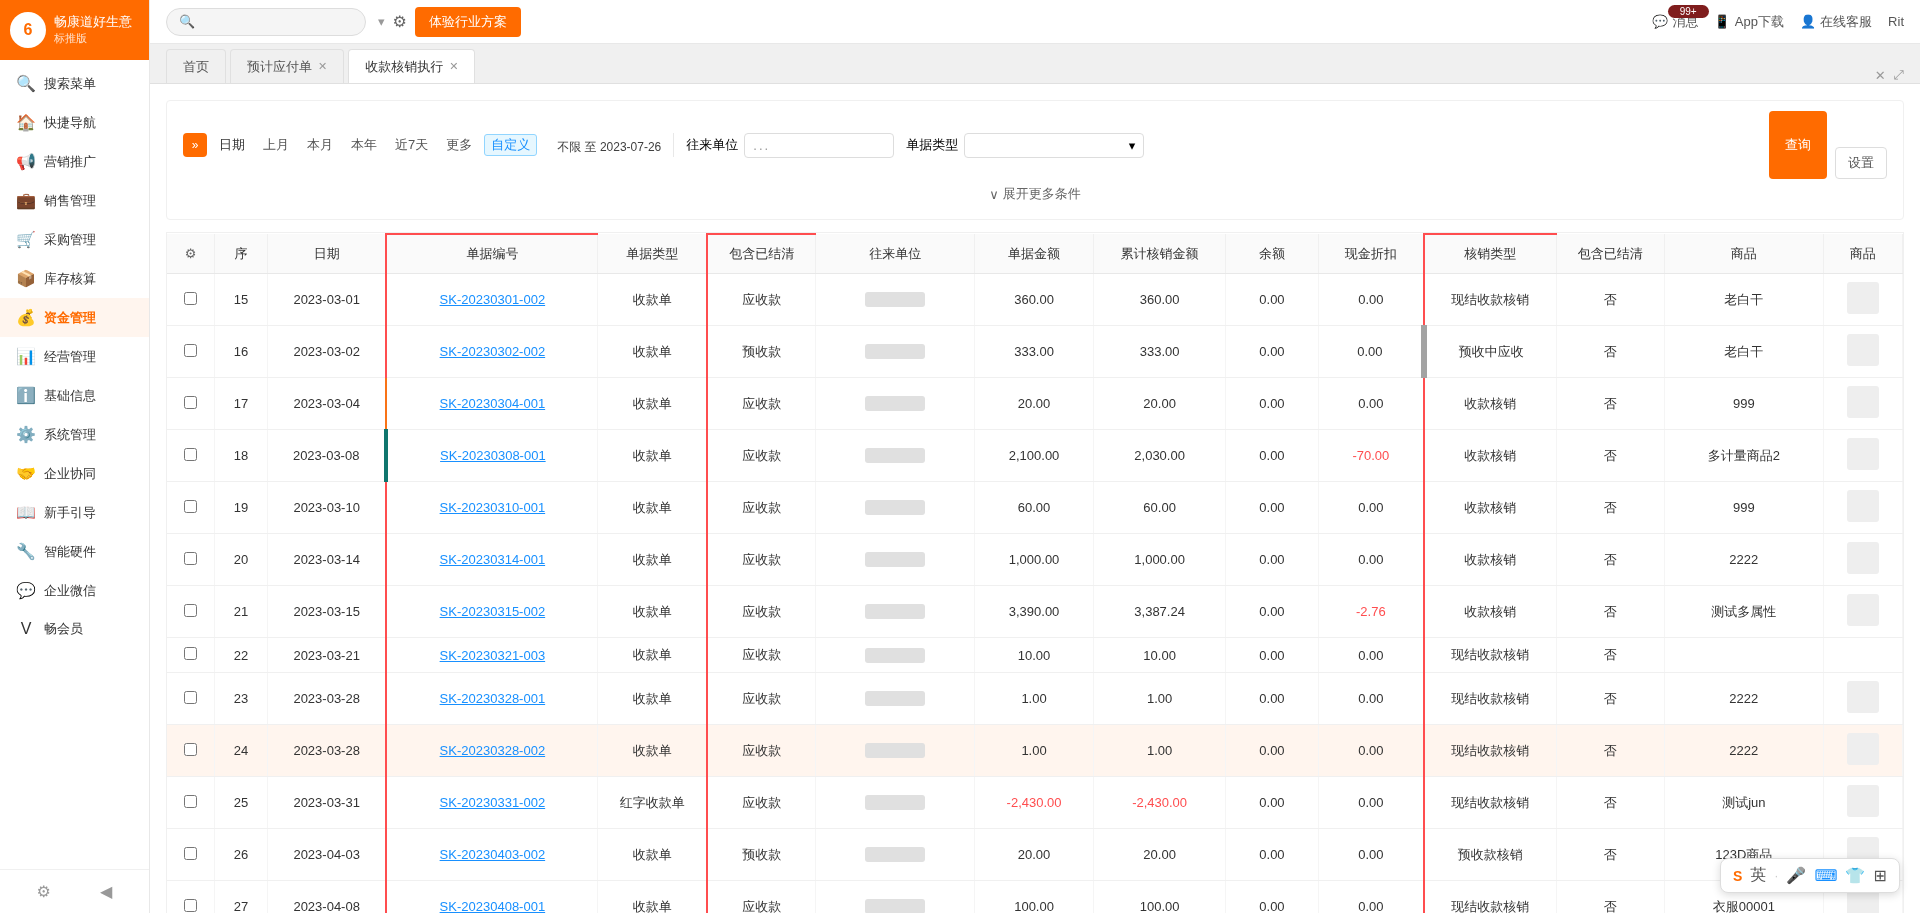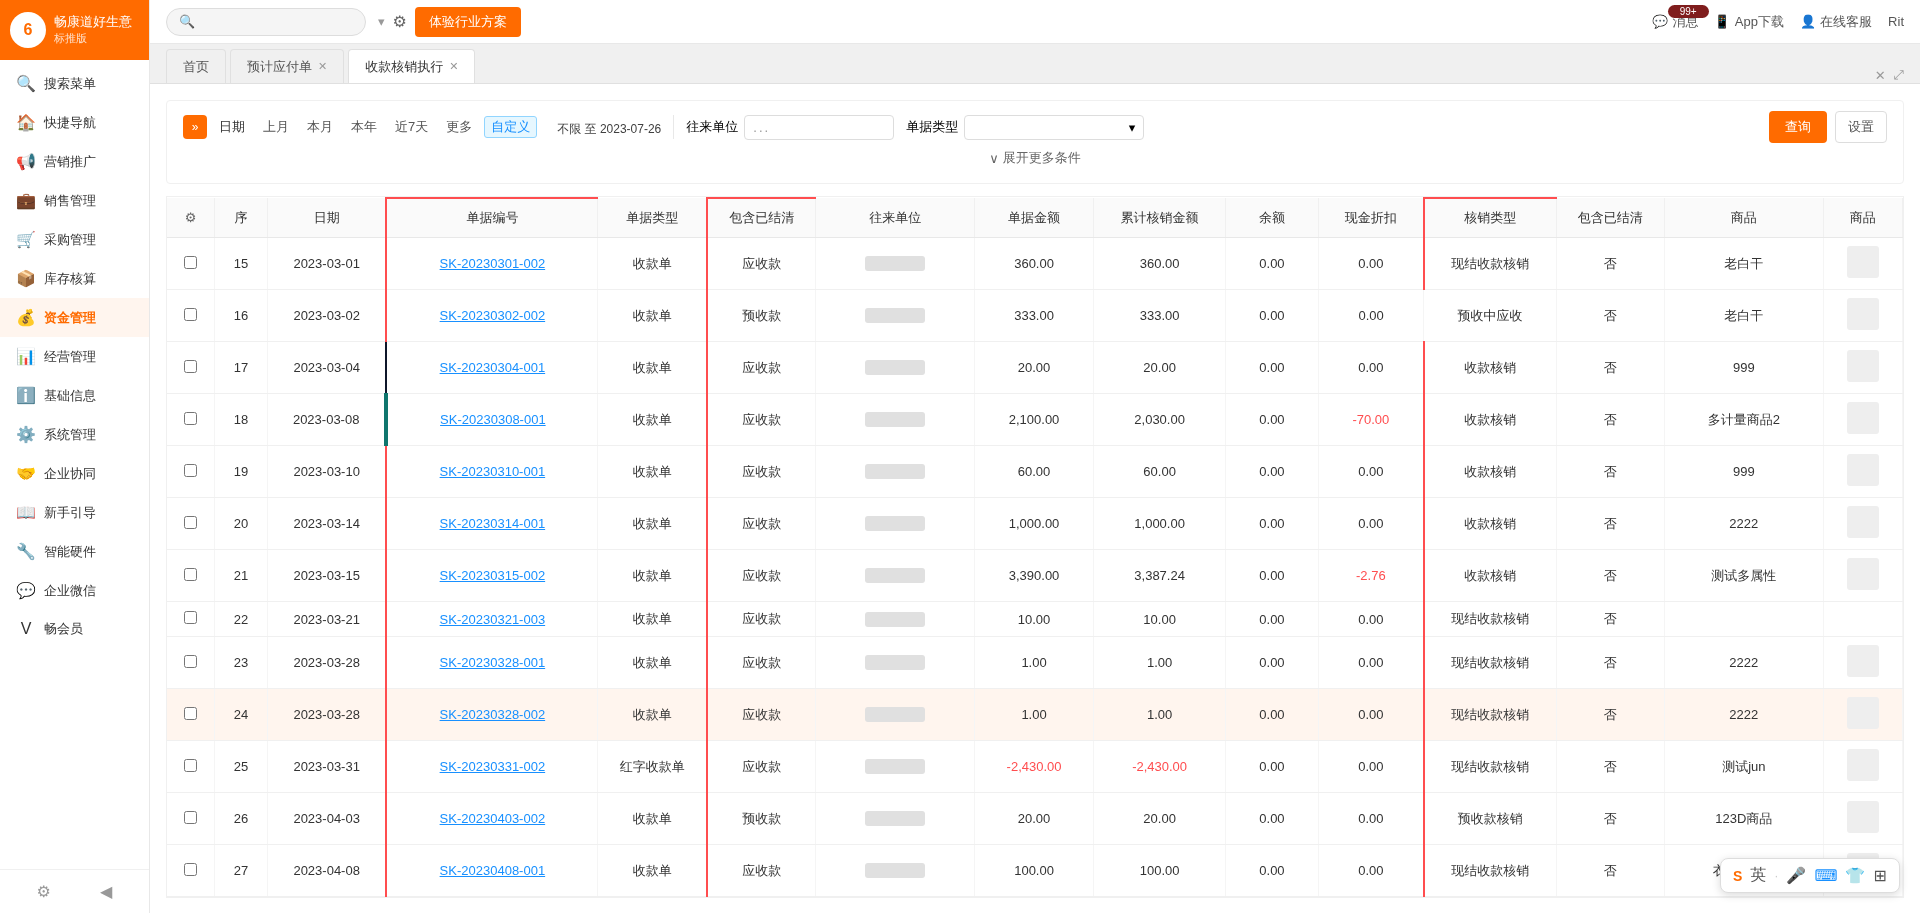--- a/index.html
+++ b/index.html
@@ -137,21 +137,21 @@
     .filter-separator { border-right: 1px solid #e8e8e8; height: 24px; }
     .filter-field { display: flex; align-items: center; gap: 6px; }
     .filter-select {
       border: 1px solid #ddd; border-radius: 4px; padding: 4px 8px;
       min-width: 150px; background: #fff; cursor: pointer;
       display: flex; align-items: center; justify-content: space-between;
     }
     .filter-dots { color: #999; letter-spacing: 2px; }
     .filter-actions { margin-left: auto; display: flex; gap: 8px; }
     .btn-primary { background: #ff6b00; color: #fff; border: none; padding: 6px 16px; border-radius: 4px; cursor: pointer; font-size: 13px; }
-    .btn-secondary { background: #fff; color: #555; border: 1px solid #ddd; padding: 6px 12px; border-radius: 4px; cursor: pointer; }
+    .btn-secondary { background: #fff; color: #555; border: 1px solid #ddd; padding: 6px 12px; border-radius: 4px; cursor: pointer; margin-top: 36px; }
     .expand-more {
       text-align: center; padding: 6px 0; color: #666; cursor: pointer;
       display: flex; align-items: center; justify-content: center; gap: 4px;
     }
 
     
     .table-wrapper { overflow-x: auto; border: 1px solid #f0f0f0; }
     table { width: 100%; border-collapse: collapse; min-width: 1400px; }
     thead tr { background: #fafafa; }
     th {
@@ -424,32 +424,32 @@
     <td class="col-bill-no" style="border-left:2px solid #ff4d4f;">
       <a class="link">SK-20230302-002</a>
     </td>
     <td class="col-bill-type">收款单</td>
     <td class="col-biz-type" style="border-left:2px solid #ff4d4f;">预收款</td>
     <td class="col-partner"><span class="blurred">&nbsp;&nbsp;&nbsp;&nbsp;&nbsp;&nbsp;&nbsp;&nbsp;</span></td>
     <td class="col-amount ">333.00</td>
     <td class="col-verified ">333.00</td>
     <td class="col-balance">0.00</td>
     <td class="col-discount ">0.00</td>
-    <td class="col-verify-type" style="border-left:1px solid #a3a3a3;">预收中应收</td>
+    <td class="col-verify-type" style="border-left:6px solid #a3a3a3;">预收中应收</td>
     <td class="col-include">否</td>
     <td class="col-product">老白干</td>
     <td class="col-product2">
       <div style="width:32px;height:32px;background:#eee;border-radius:3px;display:inline-block;"></div>
     </td>
   </tr>
               <tr>
     <td><input type="checkbox" style=""></td>
     <td class="col-no">17</td>
     <td class="col-date">2023-03-04</td>
-    <td class="col-bill-no" style="border-left:2px solid #0f172a;">
+    <td class="col-bill-no" style="border-left:2px solid #f97316;">
       <a class="link">SK-20230304-001</a>
     </td>
     <td class="col-bill-type">收款单</td>
     <td class="col-biz-type" style="border-left:2px solid #ff4d4f;">应收款</td>
     <td class="col-partner"><span class="blurred">&nbsp;&nbsp;&nbsp;&nbsp;&nbsp;&nbsp;&nbsp;&nbsp;</span></td>
     <td class="col-amount ">20.00</td>
     <td class="col-verified ">20.00</td>
     <td class="col-balance">0.00</td>
     <td class="col-discount ">0.00</td>
     <td class="col-verify-type" style="border-left:2px solid #ff4d4f;">收款核销</td>

